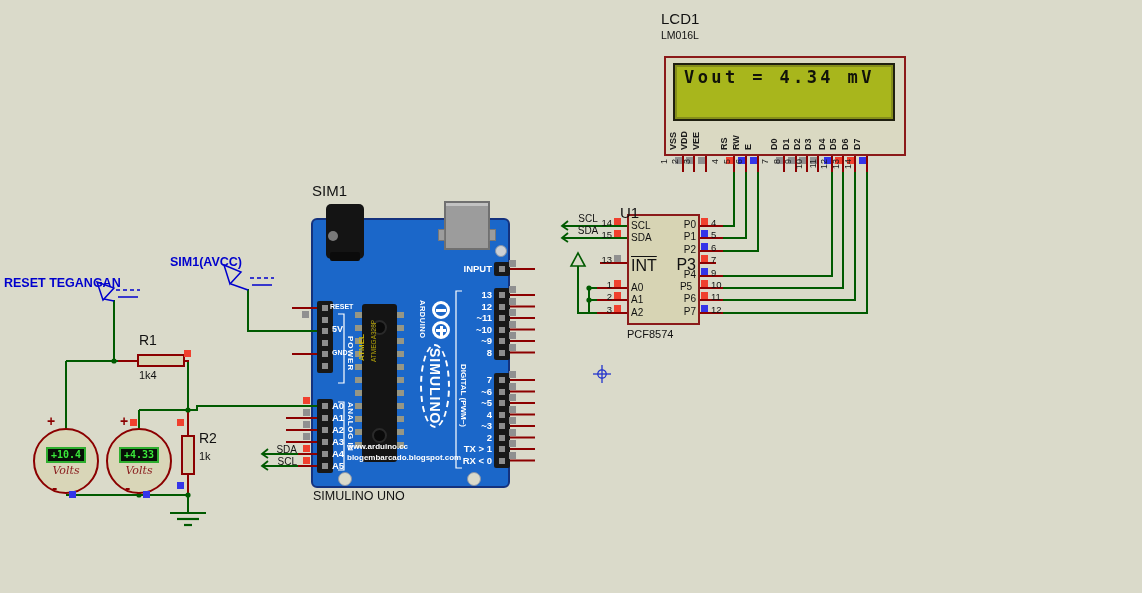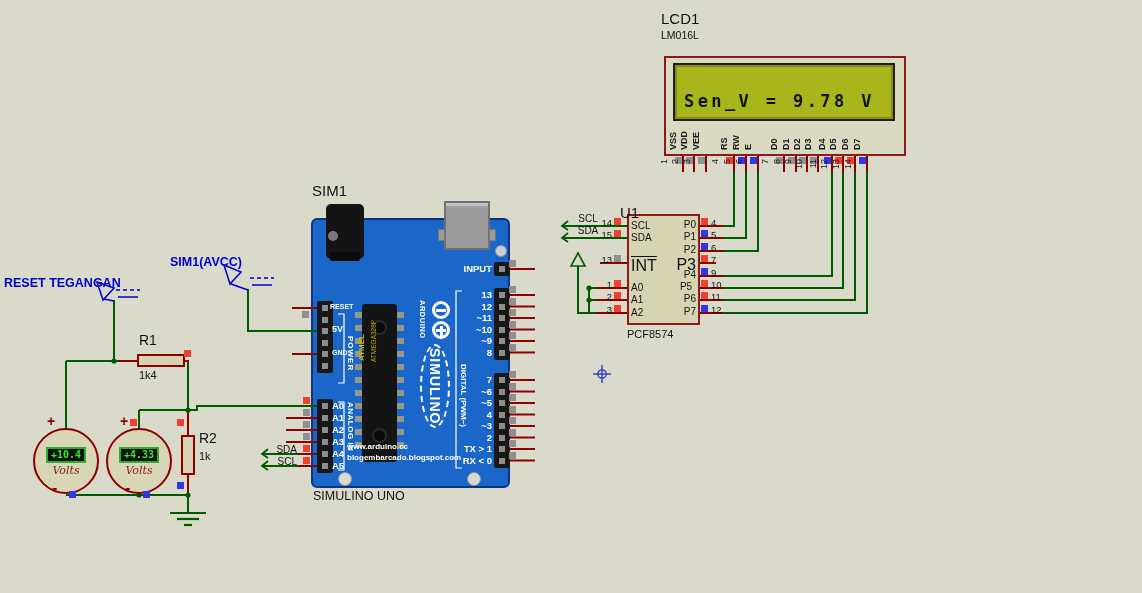--- a/index.html
+++ b/index.html
@@ -158,21 +158,21 @@
           <circle cx="589" cy="288" r="2.6" fill="#005a00"></circle>
           <circle cx="589" cy="300" r="2.6" fill="#005a00"></circle>
         </g>
     </g>
   </svg>
 
   <div class="lbl" style="left:661px;top:10px;font-size:15px">LCD1</div>
   <div class="lbl" style="left:661px;top:29px;font-size:10.5px">LM016L</div>
   <div class="comp" style="left:664px;top:56px;width:242px;height:100px;background:#dad9c2;border:2px solid #8b1a1a"></div>
   <div class="comp" style="left:673px;top:63px;width:222px;height:58px;background:#a8b61c;border:2px solid #20200f;box-shadow:inset 0 0 0 2px rgba(70,70,25,.35)"></div>
-  <div class="lbl mono" style="left:684px;top:91px;font-size:17px;letter-spacing:3.4px;color:#11130a">Sen_V = 9.78 V</div>
+  <div class="lbl mono" style="left:684px;top:67px;font-size:17px;letter-spacing:3.4px;color:#11130a">Vout = 4.34 mV</div>
 
   <div class="lbl" style="left:620px;top:204px;font-size:15px">U1</div>
   <div class="comp" style="left:627px;top:214px;width:73px;height:111px;background:#d7d4b4;border:2px solid #8b1a1a"></div>
   <div class="lbl" style="left:627px;top:328px;font-size:11px">PCF8574</div>
 
   <div class="lbl" style="left:312px;top:182px;font-size:15px">SIM1</div>
   <div class="comp" style="left:326px;top:204px;width:38px;height:55px;background:#141414;border-radius:5px;z-index:3"></div>
   <div class="comp" style="left:328px;top:231px;width:10px;height:10px;background:#7a7a7a;border-radius:50%;z-index:4"></div>
   <div class="comp" style="left:330px;top:252px;width:30px;height:9px;background:#0b0b0b;border-radius:2px;z-index:4"></div>
   <div class="comp" style="left:444px;top:201px;width:46px;height:49px;background:#9c9c9c;border:2px solid #707070;box-shadow:inset 0 3px 0 #c2c2c2;z-index:3"></div>

